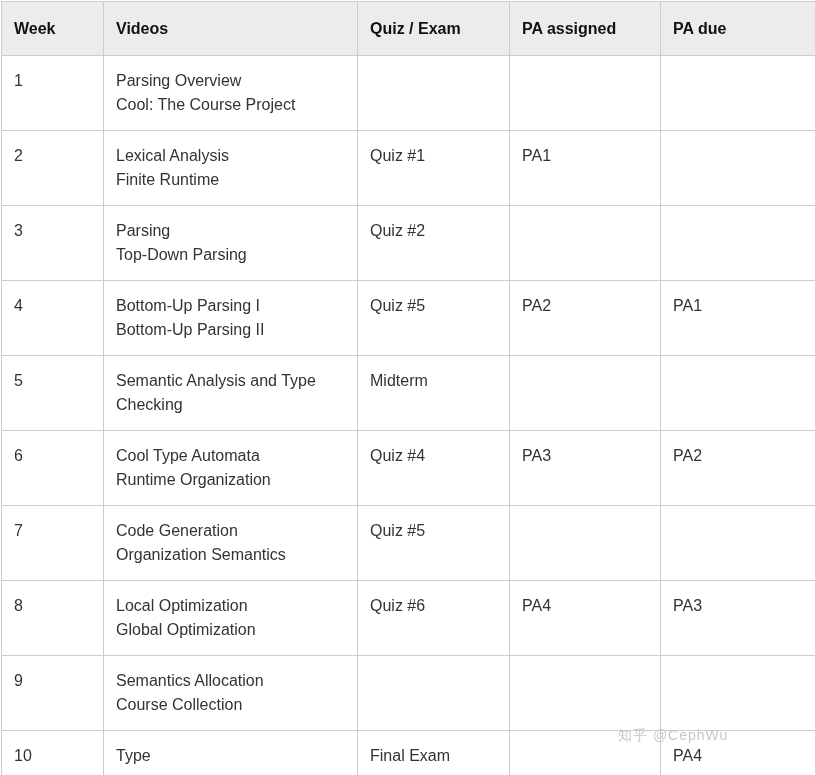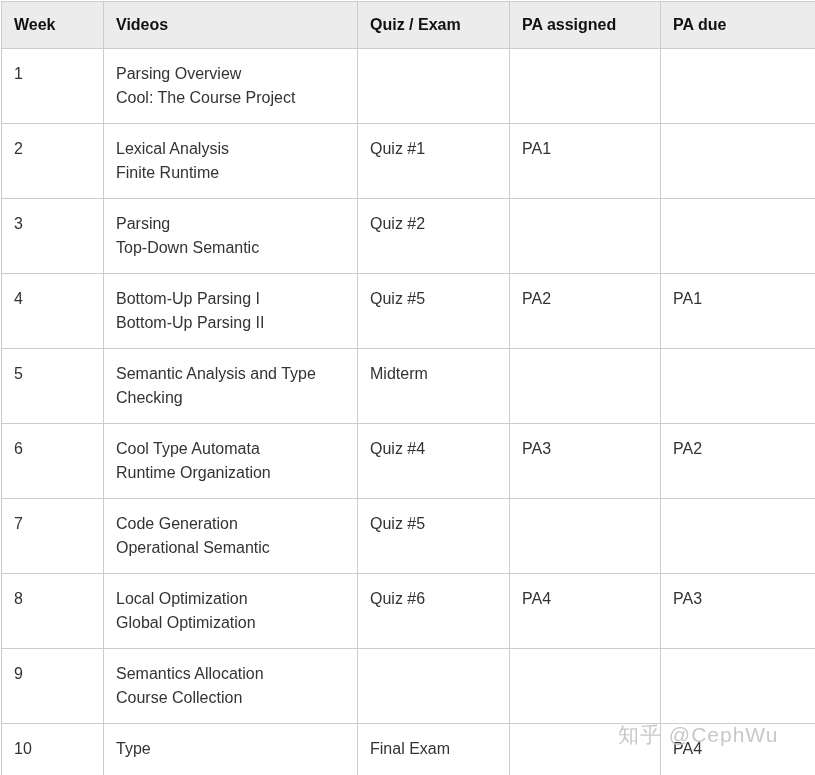--- a/index.html
+++ b/index.html
@@ -28,38 +28,38 @@
   table.schedule td{
     border:1px solid var(--border);
     text-align:left;
     font-size:16px;
     overflow:hidden;
   }
   table.schedule th{
     background:var(--header-bg);
     color:var(--header-text);
     font-weight:bold;
-    height:47px;
+    height:54px;
     vertical-align:middle;
     padding:0 12px;
   }
   table.schedule td{
     height:75px;
     vertical-align:top;
     padding:13px 12px 0 12px;
     line-height:24px;
   }
   td.c-week{padding-left:13px;}
   td.c-padue{padding-left:14px;}
   .video-line{line-height:24px;}
   .watermark{
     position:absolute;
     left:618px;
     top:723px;
-    font-size:21px;
+    font-size:14px;
     line-height:24px;
     color:var(--watermark);
     letter-spacing:1px;
     white-space:nowrap;
     pointer-events:none;
     z-index:2;
   }
 </style>
 </head>
 <body>
@@ -101,21 +101,21 @@
         </td>
     <td class="c-quiz">Quiz #1</td>
     <td class="c-pa">PA1</td>
     <td class="c-padue"></td>
   </tr>
 
   <tr>
     <td class="c-week">3</td>
     <td class="c-videos">
           <div class="video-line">Parsing</div>
-          <div class="video-line">Top-Down Semantic</div>
+          <div class="video-line">Top-Down Parsing</div>
         </td>
     <td class="c-quiz">Quiz #2</td>
     <td class="c-pa"></td>
     <td class="c-padue"></td>
   </tr>
 
   <tr>
     <td class="c-week">4</td>
     <td class="c-videos">
           <div class="video-line">Bottom-Up Parsing I</div>
@@ -144,21 +144,21 @@
         </td>
     <td class="c-quiz">Quiz #4</td>
     <td class="c-pa">PA3</td>
     <td class="c-padue">PA2</td>
   </tr>
 
   <tr>
     <td class="c-week">7</td>
     <td class="c-videos">
           <div class="video-line">Code Generation</div>
-          <div class="video-line">Operational Semantic</div>
+          <div class="video-line">Organization Semantics</div>
         </td>
     <td class="c-quiz">Quiz #5</td>
     <td class="c-pa"></td>
     <td class="c-padue"></td>
   </tr>
 
   <tr>
     <td class="c-week">8</td>
     <td class="c-videos">
           <div class="video-line">Local Optimization</div>

